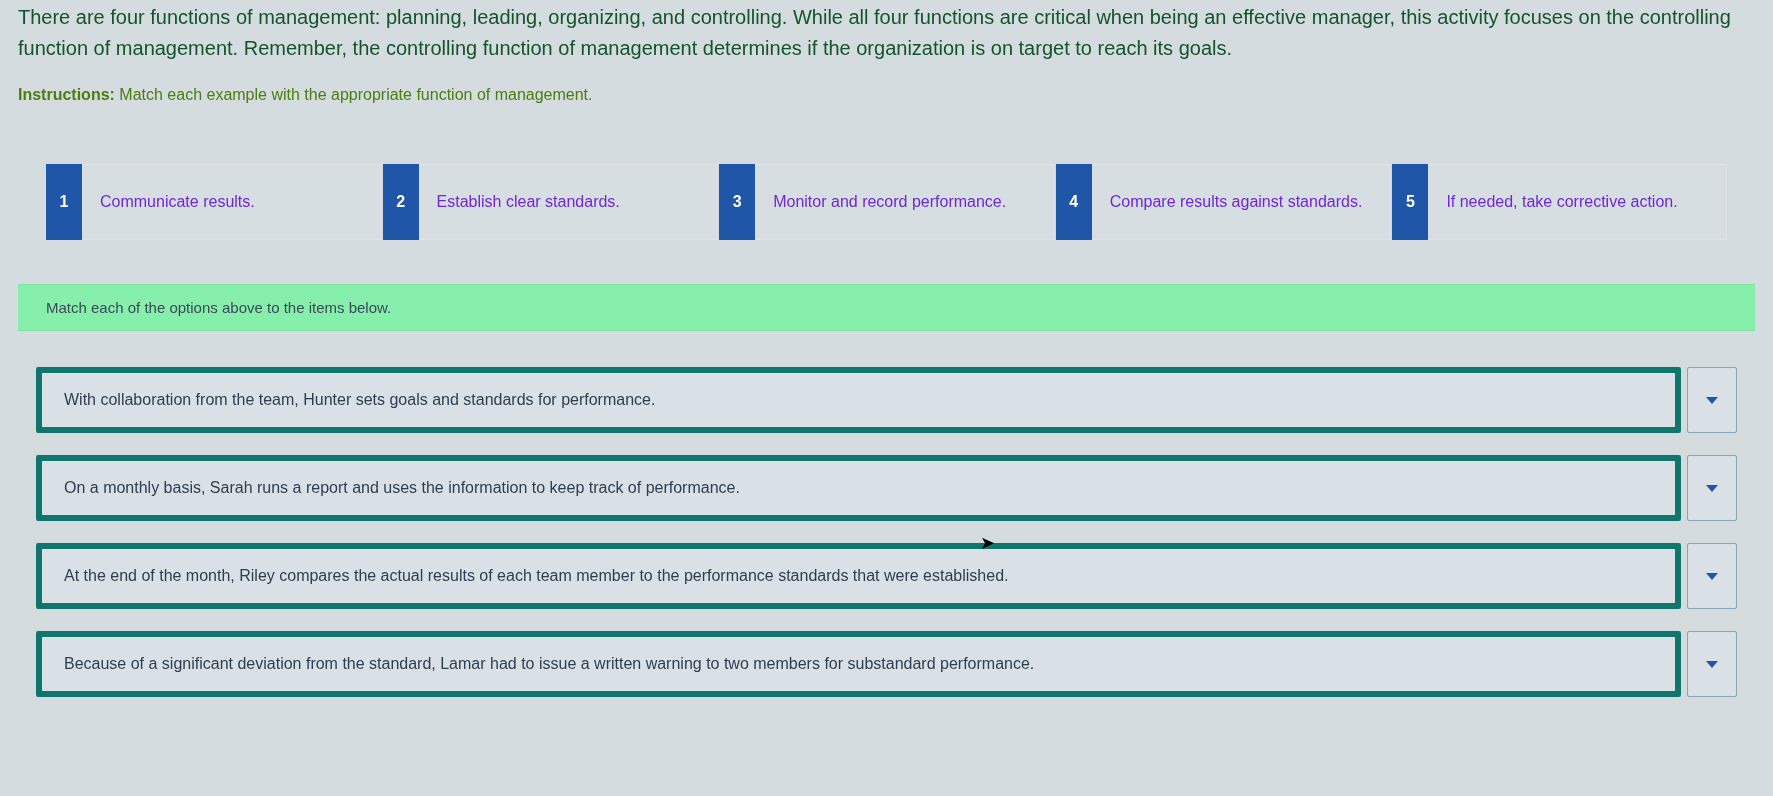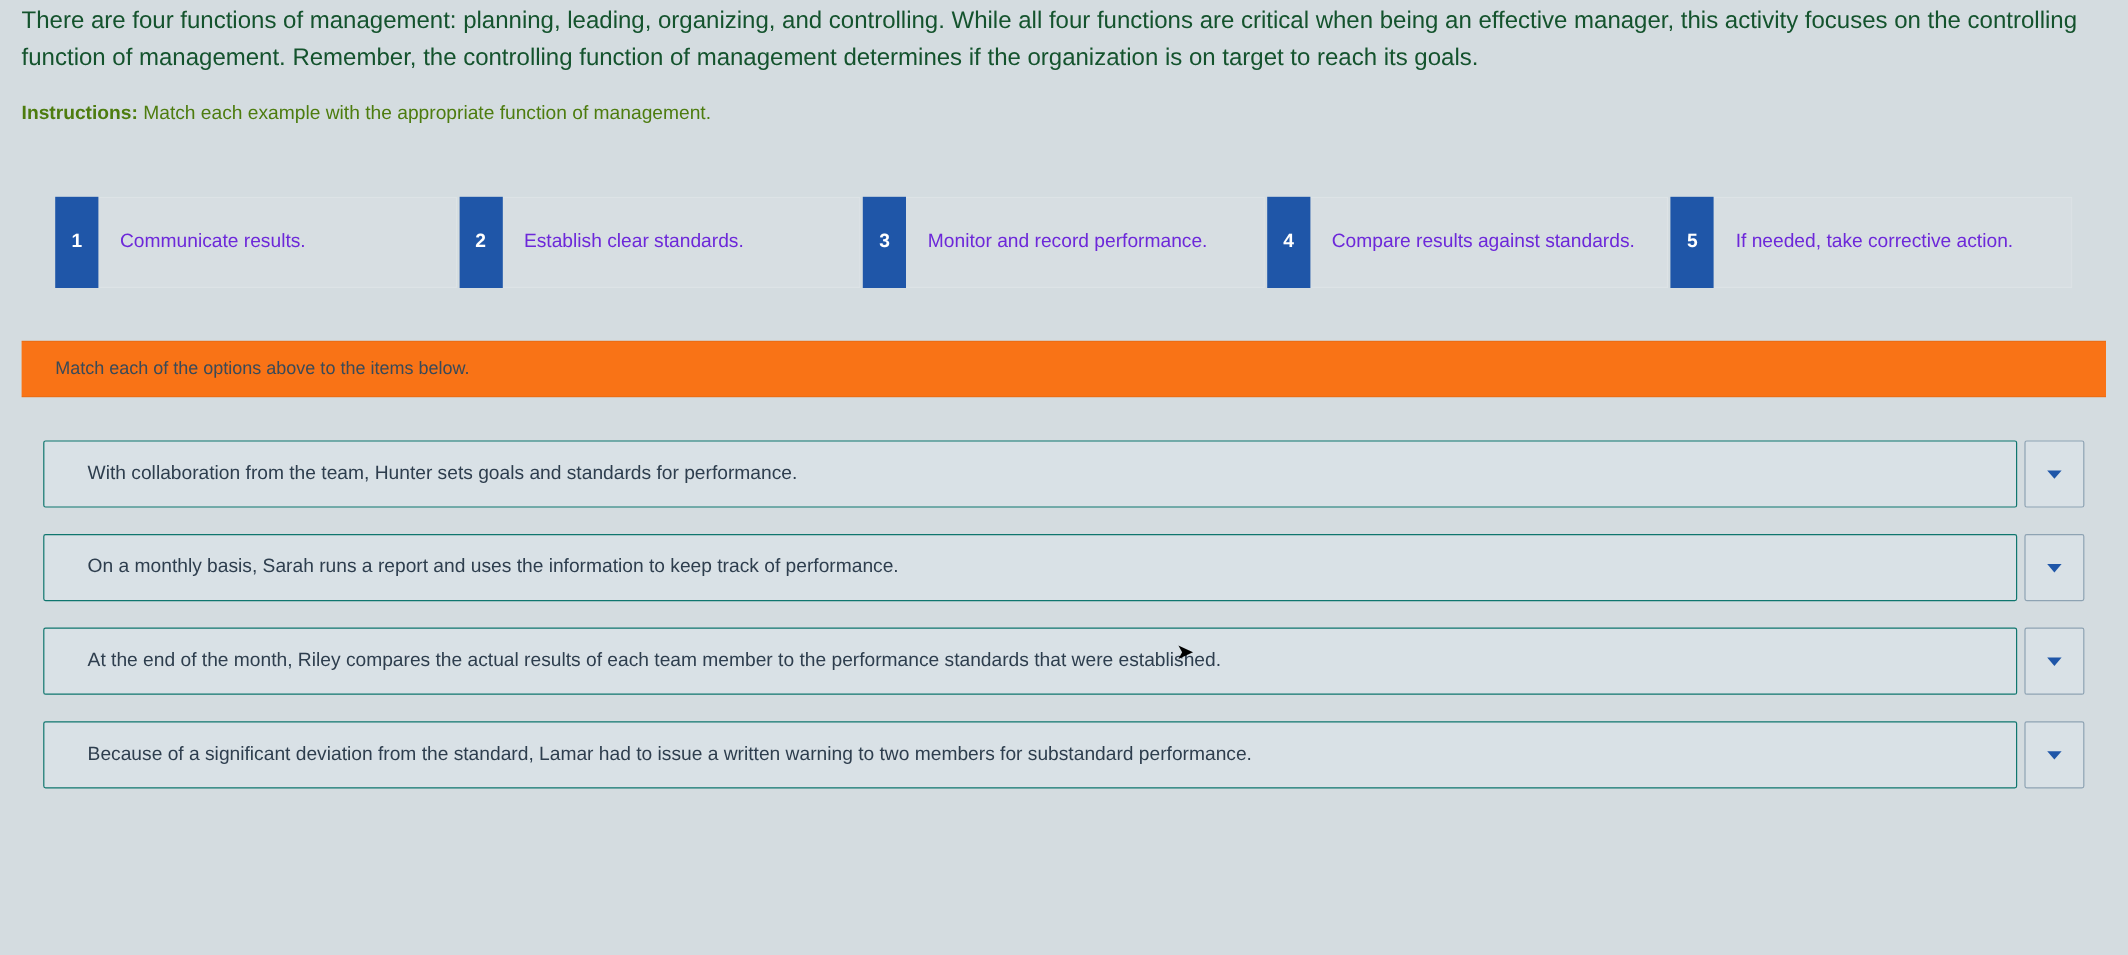--- a/index.html
+++ b/index.html
@@ -55,38 +55,38 @@
   color: #6d28d9;
   display: flex;
   align-items: center;
   line-height: 1.3;
 }
 .match-header {
   margin-top: 44px;
   padding: 14px 28px;
   font-size: 15px;
   color: #3a4a58;
-  background: #f97316;
+  background: #86efac;
   border-top: 1px solid rgba(0,0,0,0.05);
   border-bottom: 1px solid rgba(0,0,0,0.05);
 }
 .questions {
   margin-top: 36px;
   padding: 0 18px;
 }
 .question-row {
   display: flex;
   gap: 6px;
   margin-bottom: 22px;
 }
 .question-text {
   flex: 1;
-  border: 1px solid #0f766e;
+  border: 6px solid #0f766e;
   background: #d9e1e6;
-  padding: 18px 36px;
+  padding: 18px 22px;
   font-size: 16px;
   color: #2e3e4e;
   border-radius: 2px;
 }
 .question-dropdown {
   width: 50px;
   border: 1px solid #8ea3b3;
   background: #d9e1e6;
   display: flex;
   align-items: center;

